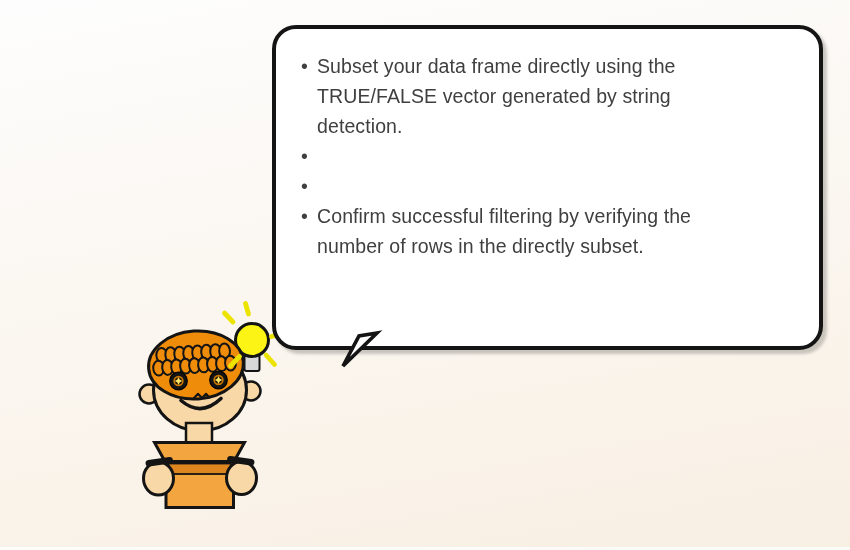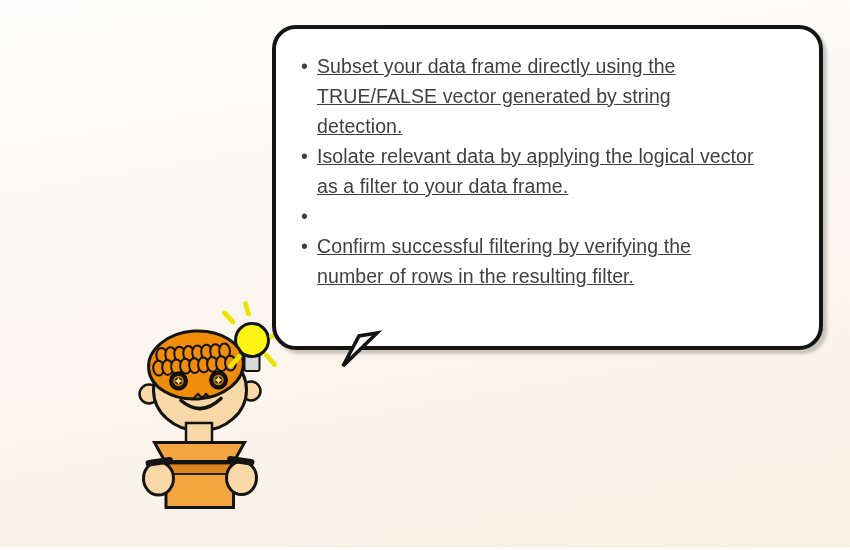--- a/index.html
+++ b/index.html
@@ -26,50 +26,48 @@
   }
   .bullet-list{
     list-style:none;margin:0;padding:22px 16px 0 24px;
   }
   .bullet-item{
     display:flex;align-items:flex-start;
     color:var(--text,#3f3f3f);
     font-size:19.5px;line-height:30px;letter-spacing:0.1px;
   }
   .bullet-marker{flex:0 0 auto;width:9px;margin-right:8px;text-align:center;}
-  .bullet-text{white-space:pre-line;text-decoration:underline;}
+  .bullet-text{white-space:pre-line;}
   .character{
     position:absolute;left:120px;top:290px;width:200px;height:230px;z-index:1;
   }
 </style>
 </head>
 <body>
 
 <div class="scene">
 
   <div class="speech-bubble">
     <ul class="bullet-list">
       <li class="bullet-item">
         <span class="bullet-marker">•</span>
         <span class="bullet-text">Subset your data frame directly using the
 TRUE/FALSE vector generated by string
 detection.</span>
       </li>
       <li class="bullet-item">
         <span class="bullet-marker">•</span>
-        <span class="bullet-text">Isolate relevant data by applying the logical vector
-as a filter to your data frame.</span>
       </li>
       <li class="bullet-item">
         <span class="bullet-marker">•</span>
       </li>
       <li class="bullet-item">
         <span class="bullet-marker">•</span>
         <span class="bullet-text">Confirm successful filtering by verifying the
-number of rows in the resulting filter.</span>
+number of rows in the directly subset.</span>
       </li>
     </ul>
   </div>
 
   <svg class="bubble-tail" viewBox="0 0 64 56">
     <polygon points="49,13 31,16 15,46" style="fill:var(--bubble-fill,#ffffff);stroke:var(--ink,#141414);stroke-width:3.6;stroke-linejoin:miter"></polygon>
   </svg>
 
   <svg class="character" viewBox="120 290 200 230">
 

